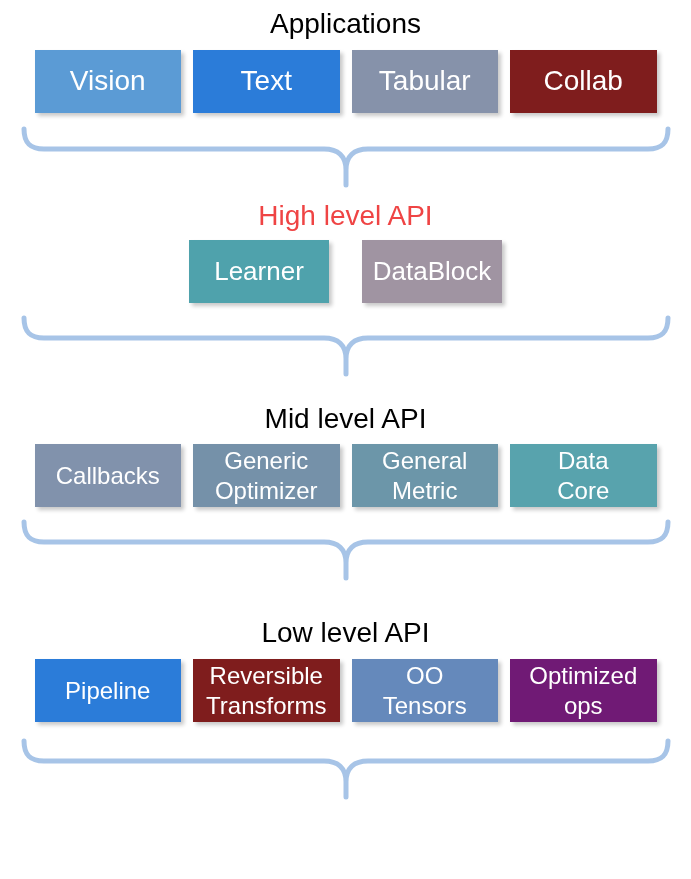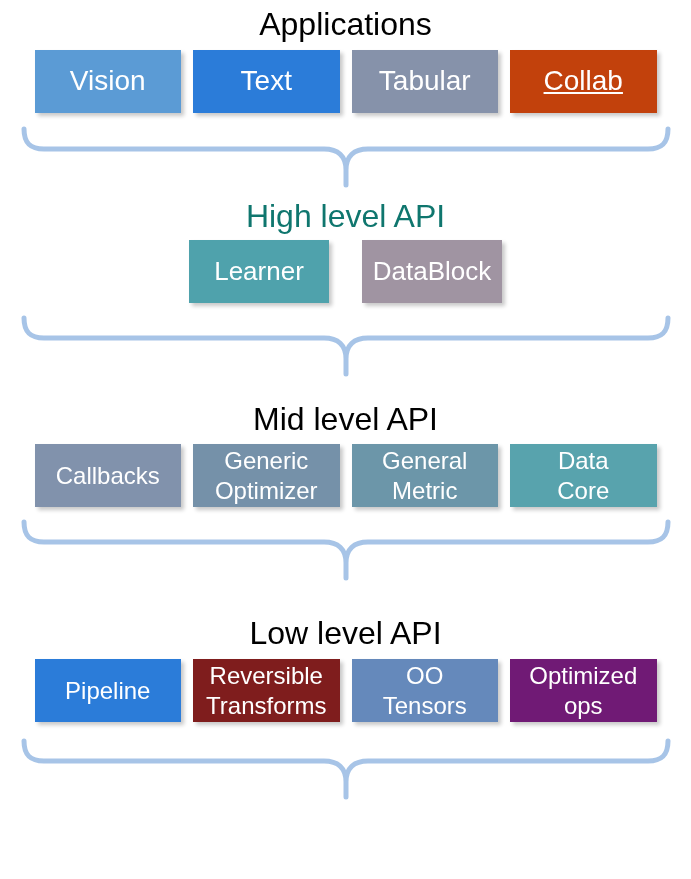--- a/index.html
+++ b/index.html
@@ -13,21 +13,21 @@
     background: #ffffff;
     font-family: "Liberation Sans", "DejaVu Sans", sans-serif;
   }
   .diagram {
     width: 650px;
     margin: 0 auto;
   }
   .section { display: block; }
   .sec-title {
     text-align: center;
-    font-size: 32px;
+    font-size: 28px;
     line-height: 40px;
     font-weight: 400;
     color: #000;
     white-space: nowrap;
   }
   .sec1 .sec-title { margin-top: 4px; }
   .sec2 .sec-title { margin-top: 8px; }
   .sec3 .sec-title { margin-top: 22px; }
   .sec4 .sec-title { margin-top: 32px; }
 
@@ -86,31 +86,31 @@
     <div class="row">
       <div class="box" style="background-color: rgb(91, 155, 213);">
         <span class="box-label">Vision</span>
       </div>
       <div class="box" style="background-color: rgb(43, 124, 217);">
         <span class="box-label">Text</span>
       </div>
       <div class="box" style="background-color: rgb(134, 146, 170);">
         <span class="box-label">Tabular</span>
       </div>
-      <div class="box" style="background-color: #c2410c; text-decoration: underline;">
+      <div class="box" style="background-color: #7f1d1d;">
         <span class="box-label">Collab</span>
       </div>
     </div>
     <svg class="brace" viewBox="0 0 650 62" xmlns="http://www.w3.org/2000/svg">
       <path d="M3 3 C3 17 9 23 23 23 H303 C317 23 325 30 325 44 V59 M647 3 C647 17 641 23 627 23 H347 C333 23 325 30 325 44" style="stroke: rgb(167, 196, 231);"></path>
     </svg>
   </div>
 
   <div class="section sec2">
-    <div class="sec-title" style="color: #0f766e;">High level API</div>
+    <div class="sec-title" style="color: #ef4444;">High level API</div>
     <div class="row">
       <div class="box" style="background-color: rgb(79, 162, 172);">
         <span class="box-label">Learner</span>
       </div>
       <div class="box" style="background-color: rgb(160, 148, 162);">
         <span class="box-label">DataBlock</span>
       </div>
     </div>
     <svg class="brace" viewBox="0 0 650 62" xmlns="http://www.w3.org/2000/svg">
       <path d="M3 3 C3 17 9 23 23 23 H303 C317 23 325 30 325 44 V59 M647 3 C647 17 641 23 627 23 H347 C333 23 325 30 325 44" style="stroke: rgb(167, 196, 231);"></path>

